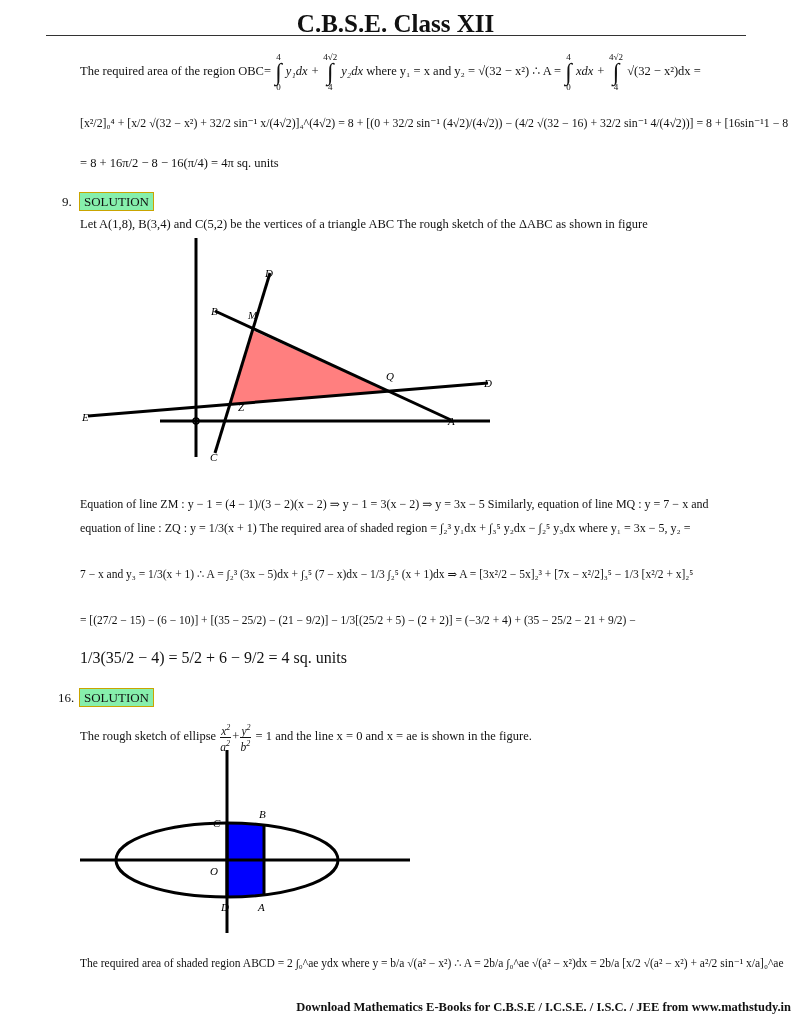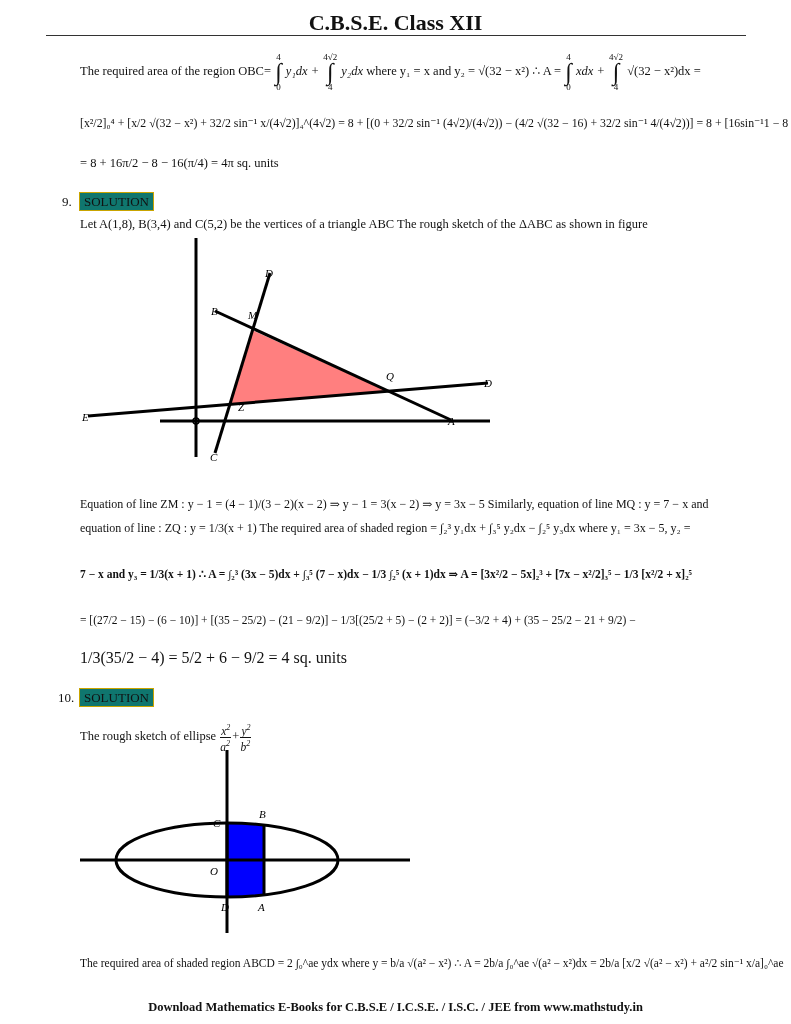--- a/index.html
+++ b/index.html
@@ -1,31 +1,31 @@
 <!DOCTYPE html>
 <html><head>
 <meta charset="utf-8">
 <style>
   html, body { margin:0; padding:0; background:#fff; }
   body { width:791px; height:1024px; position:relative; overflow:hidden;
          font-family:"Liberation Serif","DejaVu Serif",serif; color:#111; }
   .abs { position:absolute; }
-  .header { left:0; top:10px; width:791px; text-align:center; font-weight:bold; font-size:22px; }
+  .header { left:0; top:10px; width:791px; text-align:center; font-weight:bold; font-size:25px; }
   .hrule { left:46px; top:35px; width:700px; height:1px; background:#333; }
   .line { position:absolute; left:80px; font-size:12.5px; white-space:nowrap; line-height:16px; }
   .it { font-style:italic; }
   .frac { display:inline-block; vertical-align:middle; text-align:left; line-height:12px; margin:0 1px; font-size:11.5px; }
   .frac > span { display:block; }
   .frac .num { border-bottom:1px solid #111; padding:0 1px; }
   .int { display:inline-block; vertical-align:middle; text-align:center; font-size:9px; line-height:10px; margin:0 1px; }
   .int .sym { font-size:24px; line-height:20px; display:block; }
   .sup { font-size:8px; vertical-align:super; }
   .qnum { position:absolute; font-size:13px; }
-  .badge { position:absolute; background:#0f766e; border:1px solid #c9a400; padding:1px 4px; font-size:13px; line-height:15px; }
-  .footer { left:0; width:791px; top:1000px; text-align:center; font-weight:bold; font-size:12.5px; }
+  .badge { position:absolute; background:#86efac; border:1px solid #c9a400; padding:1px 4px; font-size:13px; line-height:15px; }
+  .footer { left:0; width:791px; top:1000px; text-align:right; font-weight:bold; font-size:12.5px; }
   svg text { font-family:"Liberation Serif","DejaVu Serif",serif; font-size:11px; font-style:italic; }
 </style>
 </head>
 <body>
 
 <div class="abs header">C.B.S.E. Class XII</div>
 <div class="abs hrule"></div>
 
 <div class="line" style="top:52px;">
   <span>The required area of the region OBC=</span>
@@ -60,29 +60,30 @@
   <text x="316" y="145">Q</text>
   <text x="414" y="152">D</text>
   <text x="12" y="186">E</text>
   <text x="168" y="176">Z</text>
   <text x="378" y="190">A</text>
   <text x="140" y="226">C</text>
 </svg>
 
 <div class="line" style="top:496px; font-size:12px;">Equation of line ZM : y − 1 = (4 − 1)/(3 − 2)(x − 2) ⇒ y − 1 = 3(x − 2) ⇒ y = 3x − 5 Similarly, equation of line MQ : y = 7 − x and</div>
 <div class="line" style="top:520px; font-size:12px;">equation of line : ZQ : y = 1/3(x + 1) The required area of shaded region = ∫₂³ y₁dx + ∫₃⁵ y₂dx − ∫₂⁵ y₃dx where y₁ = 3x − 5, y₂ =</div>
-<div class="line" style="top:566px; font-size:11.5px;font-weight:bold;">7 − x and y₃ = 1/3(x + 1) ∴ A = ∫₂³ (3x − 5)dx + ∫₃⁵ (7 − x)dx − 1/3 ∫₂⁵ (x + 1)dx ⇒ A = [3x²/2 − 5x]₂³ + [7x − x²/2]₃⁵ − 1/3 [x²/2 + x]₂⁵</div>
+<div class="line" style="top:566px; font-size:11.5px;">7 − x and y₃ = 1/3(x + 1) ∴ A = ∫₂³ (3x − 5)dx + ∫₃⁵ (7 − x)dx − 1/3 ∫₂⁵ (x + 1)dx ⇒ A = [3x²/2 − 5x]₂³ + [7x − x²/2]₃⁵ − 1/3 [x²/2 + x]₂⁵</div>
 <div class="line" style="top:612px; font-size:11.5px;">= [(27/2 − 15) − (6 − 10)] + [(35 − 25/2) − (21 − 9/2)] − 1/3[(25/2 + 5) − (2 + 2)] = (−3/2 + 4) + (35 − 25/2 − 21 + 9/2) −</div>
 <div class="line" style="top:650px; font-size:16px;">1/3(35/2 − 4) = 5/2 + 6 − 9/2 = 4 sq. units</div>
 
-<div class="qnum" style="left:58px; top:690px;">10.</div>
+<div class="qnum" style="left:58px; top:690px;">16.</div>
 <div class="badge" style="left:79px; top:688px;">SOLUTION</div>
 <div class="line" style="top:722px;">
   <span>The rough sketch of ellipse</span>
   <span class="frac it"><span class="num">x<span class="sup">2</span></span><span>a<span class="sup">2</span></span></span>+<span class="frac it"><span class="num">y<span class="sup">2</span></span><span>b<span class="sup">2</span></span></span>
+  <span>= 1 and the line x = 0 and x = ae is shown in the figure.</span>
 </div>
 
 <svg class="abs" style="left:70px; top:745px;" width="360" height="200">
   <defs>
     <clipPath id="ellclip">
         <ellipse cx="157" cy="115" rx="111" ry="37"></ellipse>
       </clipPath>
   </defs>
   <rect x="157" y="70" width="37" height="90" fill="#0000ff" clip-path="url(#ellclip)"></rect>
   <line x1="157" y1="78" x2="157" y2="152" stroke="#000" stroke-width="3"></line>

